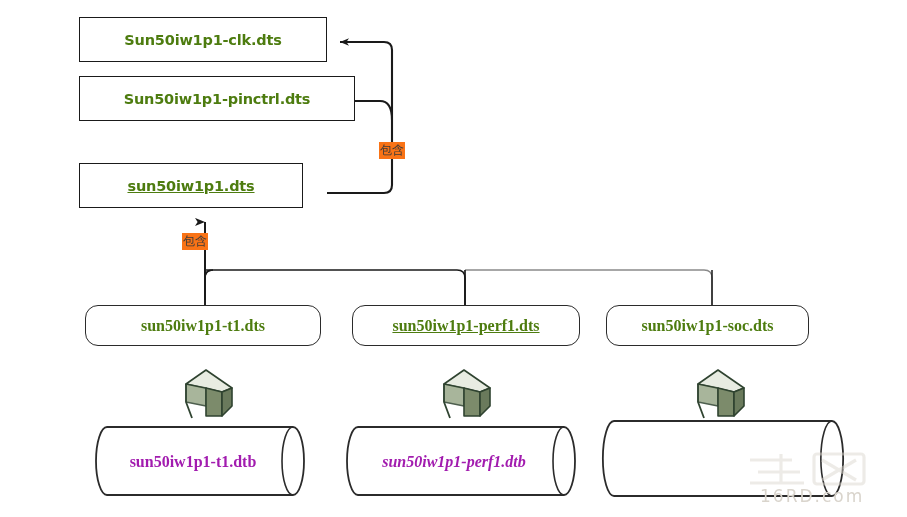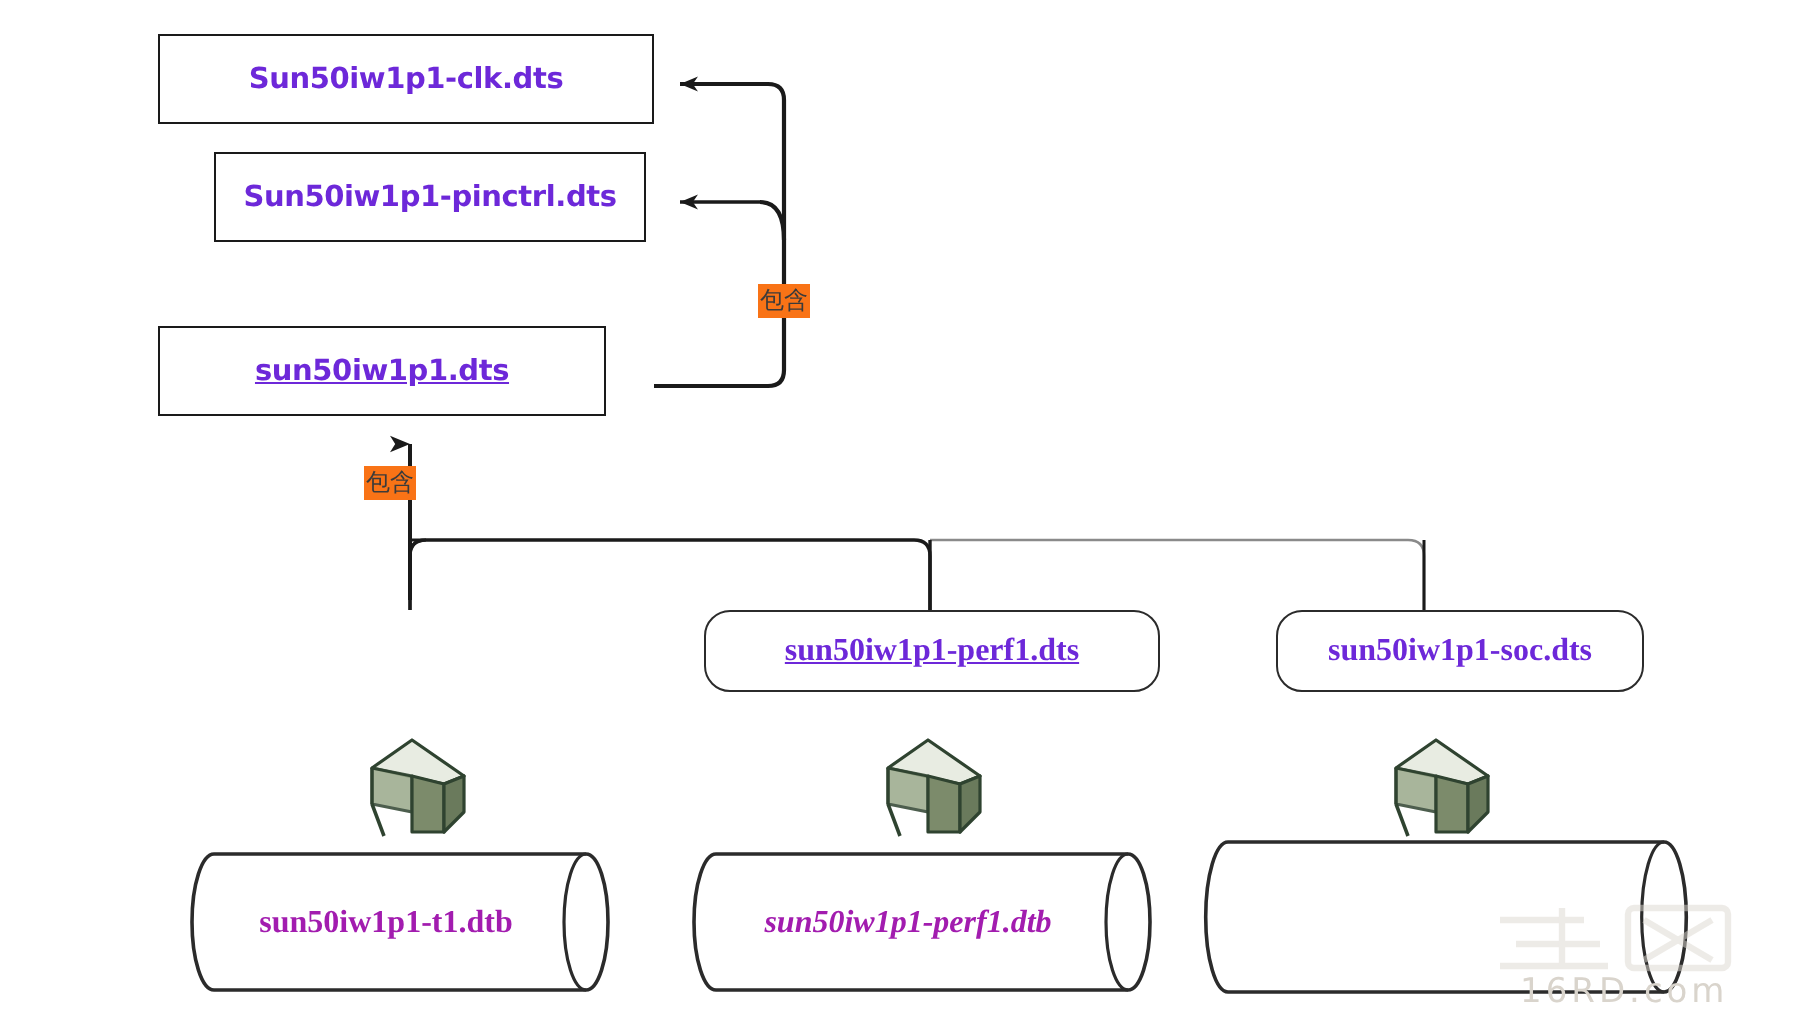--- a/index.html
+++ b/index.html
@@ -22,21 +22,21 @@
     width: 907px;
     height: 517px;
   }
   .node {
     position: absolute;
     box-sizing: border-box;
     display: flex;
     align-items: center;
     justify-content: center;
     background: #ffffff;
-    color: #6d28d9;
+    color: #4d7c0f;
     text-align: center;
     white-space: nowrap;
   }
   .node-rect {
     border: 1.6px solid #1a1a1a;
     font-family: "DejaVu Sans", "Liberation Sans", sans-serif;
     font-weight: bold;
     font-size: 14.5px;
     letter-spacing: -0.2px;
   }
@@ -116,38 +116,41 @@
 
     <path d="M205,270 L205,305" fill="none" stroke="#1a1a1a" stroke-width="1.7"></path>
     <path d="M465,270 L465,305" fill="none" stroke="#1a1a1a" stroke-width="1.7"></path>
     <path d="M712,270 L712,305" fill="none" stroke="#1a1a1a" stroke-width="1.5"></path>
   </svg>
 
   <div class="node node-rect" style="left:79px; top:17px; width:248px; height:45px;">
     <span>Sun50iw1p1-clk.dts</span>
   </div>
 
-  <div class="node node-rect" style="left:79px; top:76px; width:216px; height:45px;margin-left:28px;">
+  <div class="node node-rect" style="left:79px; top:76px; width:276px; height:45px;">
     <span>Sun50iw1p1-pinctrl.dts</span>
   </div>
 
   <div class="node node-rect" style="left:79px; top:163px; width:224px; height:45px;text-decoration:underline;">
     <span>sun50iw1p1.dts</span>
   </div>
 
   <div class="edge-label" style="left:379px; top:142px;">包含</div>
 
   <div class="edge-label" style="left:182px; top:233px;">包含</div>
 
+  <div class="node node-round" style="left:85px; top:305px; width:236px; height:41px;">
+    <span>sun50iw1p1-t1.dts</span>
+  </div>
 
   <div class="node node-round" style="left:352px; top:305px; width:228px; height:41px;text-decoration:underline;">
     <span>sun50iw1p1-perf1.dts</span>
   </div>
 
-  <div class="node node-round" style="left:606px; top:305px; width:184px; height:41px;margin-left:32px;">
+  <div class="node node-round" style="left:606px; top:305px; width:203px; height:41px;">
     <span>sun50iw1p1-soc.dts</span>
   </div>
 
   <div class="arrow-icon" style="left:178px; top:362px; width:62px; height:58px;">
     <svg width="62" height="58" viewBox="0 0 62 58" xmlns="http://www.w3.org/2000/svg">
       <g stroke="#2f4330" stroke-width="1.6" stroke-linejoin="round">
         <polygon points="8,22 28,8 54,26 44,30" fill="#e8ece2"></polygon>
         <polygon points="8,22 28,26 28,44 8,40" fill="#9aa98a" opacity="0.85"></polygon>
         <polygon points="28,26 44,30 44,54 28,54" fill="#7c8b6b"></polygon>
         <polygon points="44,30 54,26 54,44 44,54" fill="#6a7a5c"></polygon>

